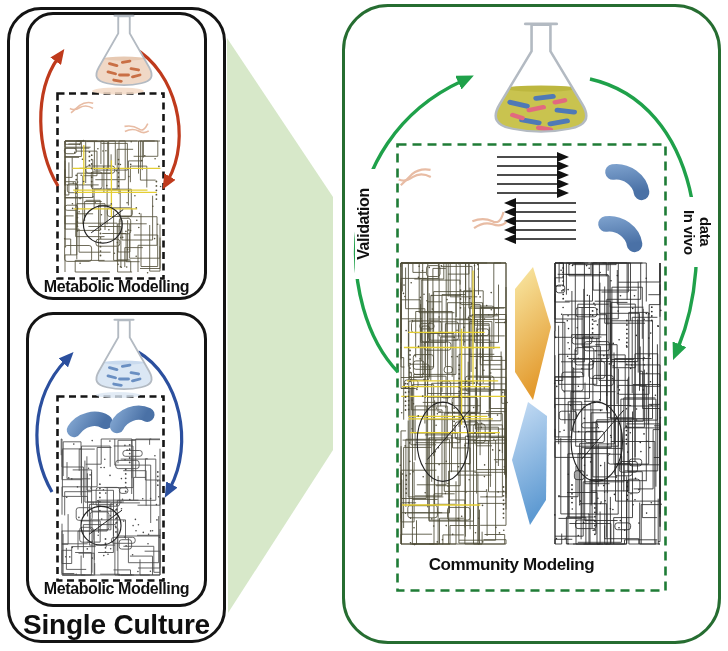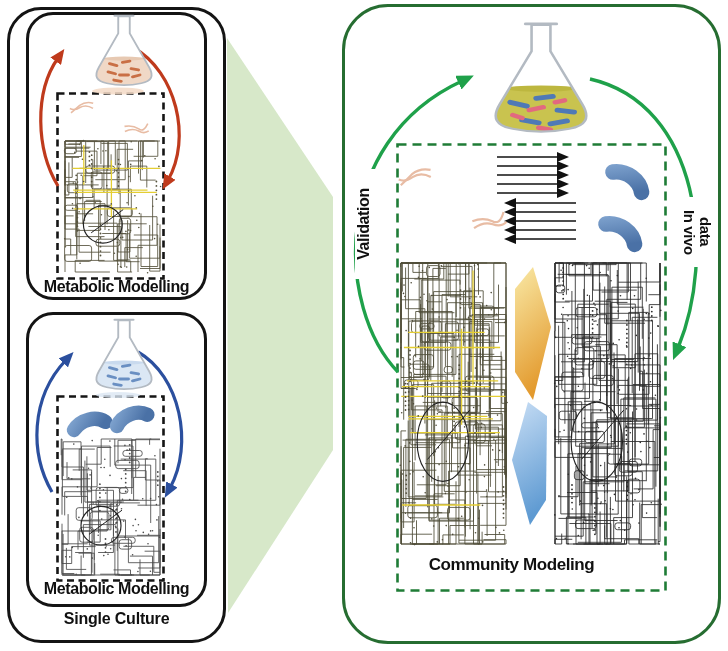--- a/index.html
+++ b/index.html
@@ -15,21 +15,21 @@
   #left-inner-a{left:26px;top:12px;width:181px;height:288px;border:3px solid #141414;border-radius:27px;}
   #left-inner-b{left:26px;top:312px;width:181px;height:295px;border:3px solid #141414;border-radius:27px;}
   #right-outer{left:342px;top:4px;width:379px;height:640px;border:3.5px solid #266d31;border-radius:46px;}
   
   #overlay{position:absolute;left:0;top:0;width:728px;height:651px;z-index:3;pointer-events:none;}
   
   .lbl{position:absolute;z-index:4;font-weight:bold;color:#101010;text-align:center;
        letter-spacing:-0.4px;line-height:1.1;}
   #lbl-met-a{left:26px;top:278px;width:181px;font-size:16px;}
   #lbl-met-b{left:26px;top:580px;width:181px;font-size:16px;}
-  #lbl-single{left:7px;top:610px;width:219px;font-size:16px;letter-spacing:-0.2px;}
+  #lbl-single{left:7px;top:610px;width:219px;font-size:28px;letter-spacing:-0.2px;}
   #lbl-community{left:377px;top:556px;width:269px;font-size:17px;}
   #lbl-smc{left:342px;top:648px;width:379px;font-size:20px;letter-spacing:0.5px;margin-top:48px;}
   #lbl-validation{left:310px;top:214px;width:110px;height:20px;font-size:16px;
        transform:rotate(-90deg);transform-origin:50% 50%;background:#fff;}
   #lbl-invivo{left:679px;top:197px;height:68px;font-size:15px;writing-mode:vertical-lr;
        background:#fff;padding:1px 2px;line-height:16px;}
 </style>
 </head>
 <body>
 

